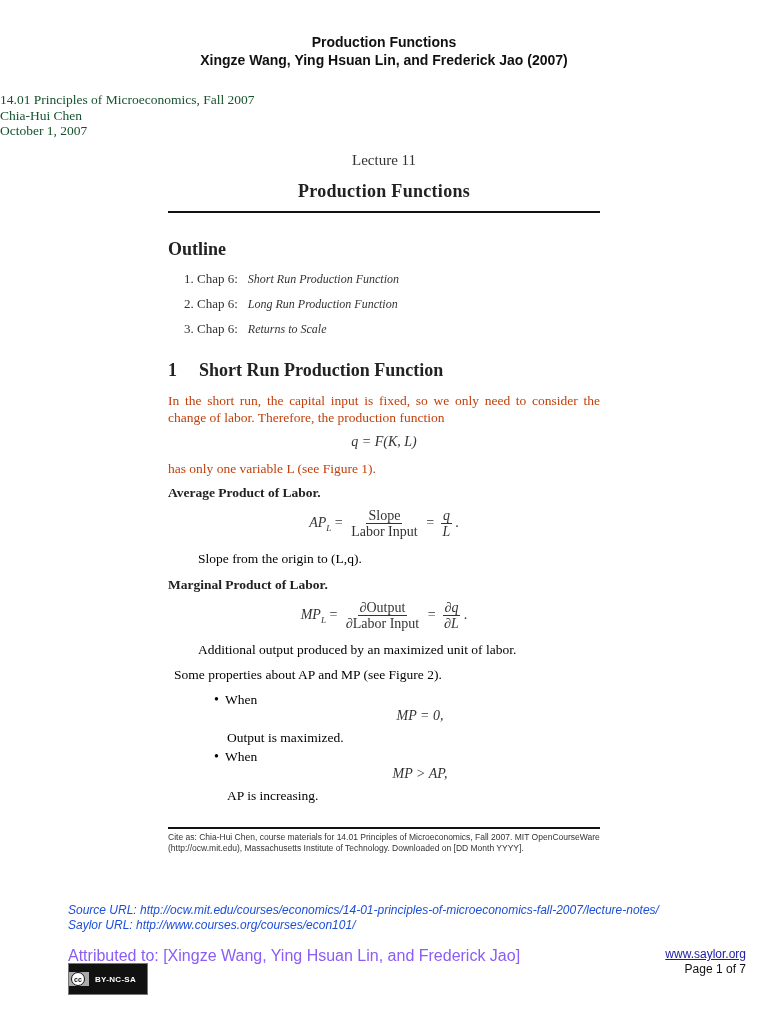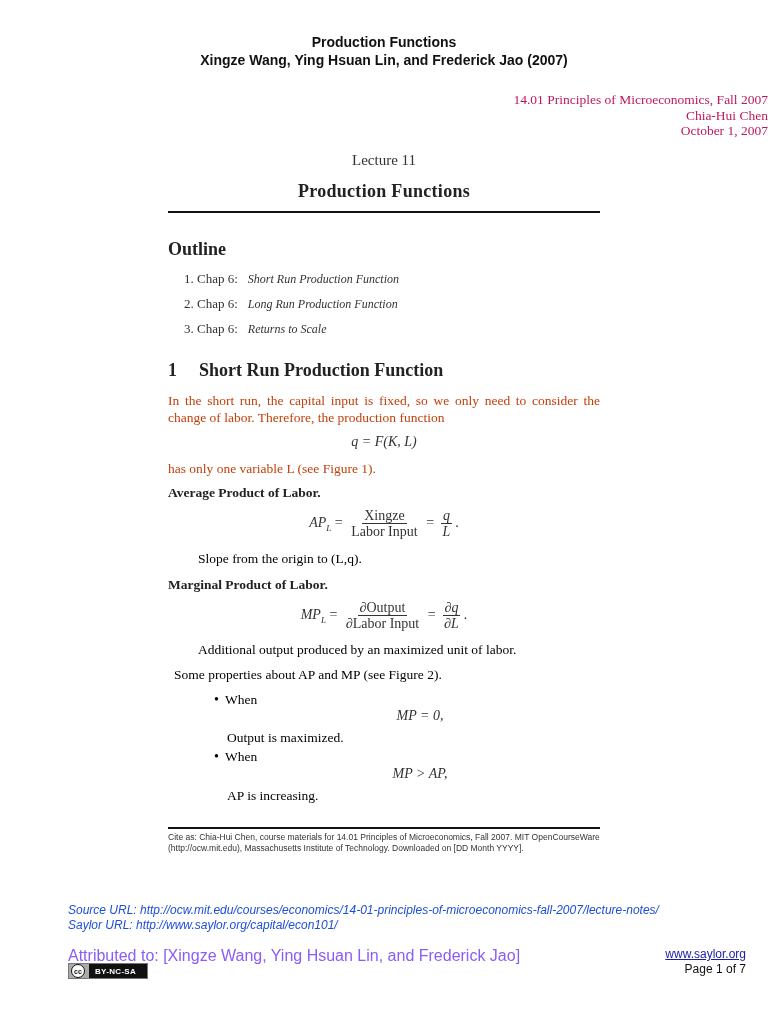--- a/index.html
+++ b/index.html
@@ -8,21 +8,21 @@
       overflow: hidden; color: #222;
     }
     .abs { position: absolute; }
     .sans { font-family: "Liberation Sans", sans-serif; }
     .serif { font-family: "Liberation Serif", serif; }
 
     .doc-title {
       left: 0; width: 768px; text-align: center; font-weight: bold;
       font-size: 14px; color: #111; line-height: 18px;
     }
-    .meta { left: 0; width: 768px; text-align: right; font-size: 13.5px; line-height: 15px; color: #be185d; }
+    .meta { left: 0; width: 768px; text-align: left; font-size: 13.5px; line-height: 15px; color: #14532d; }
     .lecture { left: 0; width: 768px; text-align: center; font-size: 15px; color: #333; }
     .ptitle { left: 0; width: 768px; text-align: center; font-size: 18px; font-weight: bold; color: #222; letter-spacing: 0.3px; }
     .rule { left: 168px; width: 432px; background: #111; }
     .h-outline { left: 168px; font-size: 18px; font-weight: bold; color: #222; }
     .outline-item { left: 184px; font-size: 13px; color: #333; }
     .outline-item .it { font-style: italic; margin-left: 10px; font-size: 12px; }
     .h-section { left: 168px; font-size: 18px; font-weight: bold; color: #222; }
     .h-section .num { display: inline-block; width: 31px; }
     .para { left: 168px; width: 432px; font-size: 13.5px; line-height: 17px; color: #c2410c; text-align: justify; }
     .eq { left: 168px; width: 432px; text-align: center; font-size: 14px; color: #333; }
@@ -30,21 +30,21 @@
     .ind { font-size: 13.5px; color: #000000; }
     .frac { display: inline-flex; flex-direction: column; align-items: center; vertical-align: middle; margin: 0 3px; }
     .frac .num-part { border-bottom: 1px solid #333; padding: 0 2px; line-height: 15px; }
     .frac .den-part { padding: 0 2px; line-height: 15px; }
     .mi { font-style: italic; }
     .bullet-dot { font-size: 14px; margin-right: 6px; }
     .footnote { left: 168px; width: 432px; font-size: 8.5px; line-height: 10.5px; color: #333; }
     .source { left: 68px; font-size: 12px; font-style: italic; color: #1d4ed8; line-height: 16px; }
     .attrib { left: 68px; font-size: 16px; color: #8b5cf6; }
     .cc-badge {
-      left: 68px; top: 963px; width: 80px; height: 16px; background: #111;
+      left: 68px; top: 963px; width: 80px; height: 32px; background: #111;
       border: 1px solid #777; box-sizing: border-box; display: flex; align-items: center;
     }
     .cc-circle {
       width: 14px; height: 14px; border-radius: 50%; background: #fff; color: #111;
       font-size: 7px; font-weight: bold; display: flex; align-items: center; justify-content: center;
       margin-left: 2px; border: 1px solid #111; box-sizing: border-box;
     }
     .cc-left { background: #aaa; height: 14px; width: 20px; display:flex; align-items:center; }
     .cc-text { color: #fff; font-size: 8px; font-weight: bold; margin-left: 6px; letter-spacing: 0.3px; }
     .saylor-link { right: 22px; font-size: 12px; color: #1a1aa6; text-decoration: underline; }
@@ -78,21 +78,21 @@
   <span class="num">1</span><span>Short Run Production Function</span>
 </div>
 <div class="abs para serif" style="top:392px;">In the short run, the capital input is fixed, so we only need to consider the change of labor. Therefore, the production function</div>
 <div class="abs eq serif" style="top:434px;"><span class="mi">q = F(K, L)</span></div>
 <div class="abs para serif" style="top:460px;">has only one variable L (see Figure 1).</div>
 
 <div class="abs bold-h serif" style="top:485px;">Average Product of Labor.</div>
 <div class="abs eq serif" style="top:508px;">
   <span class="mi">AP</span><sub class="mi" style="font-size:9px;">L</sub> =
   <span class="frac">
-      <span class="num-part">Xingze</span>
+      <span class="num-part">Slope</span>
       <span class="den-part">Labor Input</span>
     </span> =
   <span class="frac">
       <span class="num-part mi">q</span>
       <span class="den-part mi">L</span>
     </span>.
 </div>
 <div class="abs ind serif" style="left:198px; top:551px;">Slope from the origin to (L,q).</div>
 
 <div class="abs bold-h serif" style="top:577px;">Marginal Product of Labor.</div>
@@ -119,21 +119,21 @@
 <div class="abs ind serif" style="left:214px; top:749px;">
   <span class="bullet-dot">•</span><span>When</span>
 </div>
 <div class="abs eq serif" style="left:300px; width:240px; top:766px;"><span class="mi">MP &gt; AP,</span></div>
 <div class="abs ind serif" style="left:227px; top:788px;">AP is increasing.</div>
 
 <div class="abs rule" style="top:827px; height:2px;"></div>
 <div class="abs footnote sans" style="top:832px;">Cite as: Chia-Hui Chen, course materials for 14.01 Principles of Microeconomics, Fall 2007. MIT OpenCourseWare (http://ocw.mit.edu), Massachusetts Institute of Technology. Downloaded on [DD Month YYYY].</div>
 
 <div class="abs source sans" style="top:902px;">Source URL: http://ocw.mit.edu/courses/economics/14-01-principles-of-microeconomics-fall-2007/lecture-notes/</div>
-<div class="abs source sans" style="top:917px;">Saylor URL: http://www.saylor.org/capital/econ101/</div>
+<div class="abs source sans" style="top:917px;">Saylor URL: http://www.courses.org/courses/econ101/</div>
 <div class="abs attrib sans" style="top:947px;">Attributed to: [Xingze Wang, Ying Hsuan Lin, and Frederick Jao]</div>
 
 <div class="abs cc-badge sans">
   <div class="cc-left">
     <div class="cc-circle">cc</div>
   </div>
   <span class="cc-text">BY-NC-SA</span>
 </div>
 
 <a class="abs saylor-link sans" style="top:947px;">www.saylor.org</a>

